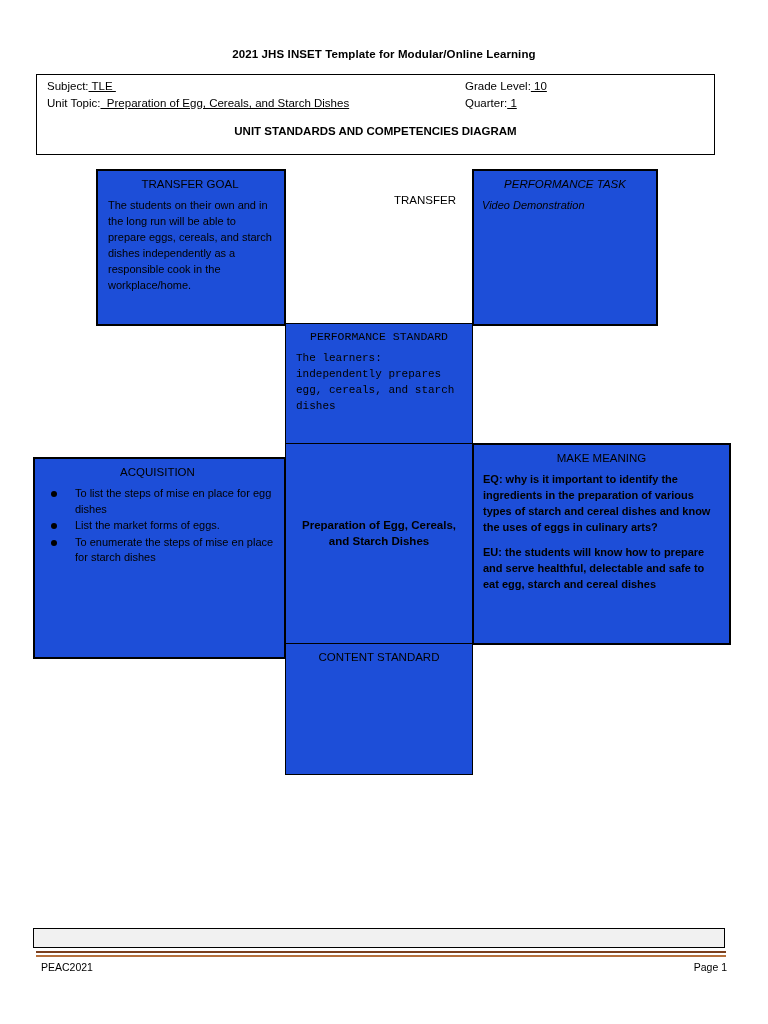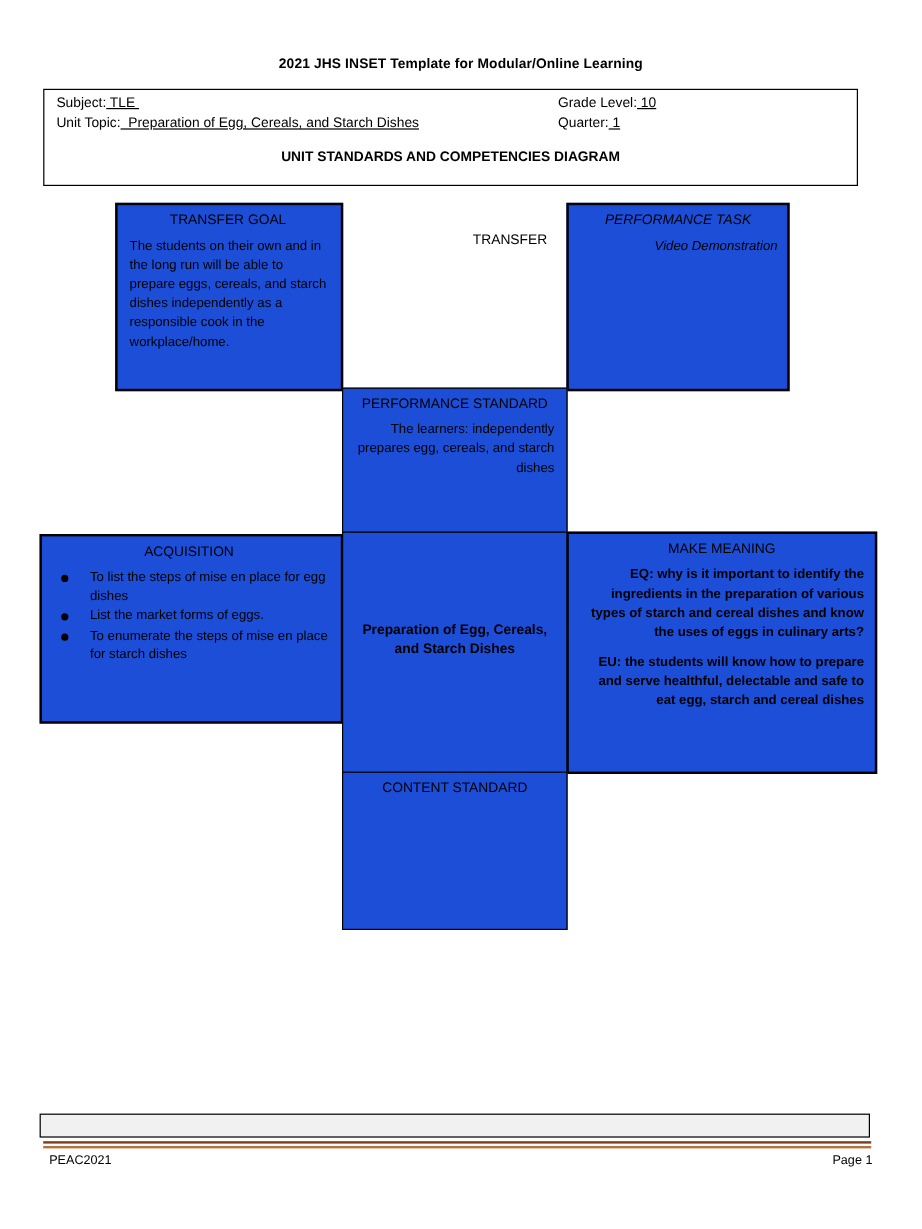--- a/index.html
+++ b/index.html
@@ -87,21 +87,21 @@
     text-align: center;
     font-size: 11.5px;
     margin-top: 6px;
     margin-bottom: 7px;
     line-height: 1.25;
   }
   .box-body {
     font-size: 11px;
     line-height: 1.45;
   }
-  .box-body.center { text-align: right; }
+  .box-body.center { text-align: left; }
   .box-body.left { text-align: left; }
   .box-body p { margin: 0 0 9px 0; font-weight: bold; }
   .box-body p:last-child { margin-bottom: 0; }
 
   
   #transfer-goal {
     left: 96px; top: 169px; width: 190px; height: 157px;
   }
   #transfer-goal .inner { padding: 0 12px 0 10px; }
 
@@ -114,27 +114,27 @@
   #transfer-label { left: 370px; top: 194px; width: 110px; }
 
   
   #performance-task {
     left: 472px; top: 169px; width: 186px; height: 157px;
   }
   #performance-task .inner { padding: 0 8px; font-style: italic; }
 
   
   #performance-standard {
-    left: 285px; top: 323px; width: 188px; height: 121px;
+    left: 285px; top: 323px; width: 188px; height: 121px; font-family: Liberation Mono, monospace;
   }
   #performance-standard .inner { padding: 0 10px; }
 
   
   #acquisition {
-    left: 33px; top: 445px; width: 253px; height: 158px;
+    left: 33px; top: 457px; width: 253px; height: 202px;
   }
   #acquisition .inner { padding: 0 10px 0 6px; }
 
   ul.bullets {
     list-style: none;
     margin: 0;
     padding: 0;
     font-size: 11px;
     line-height: 1.4;
   }

